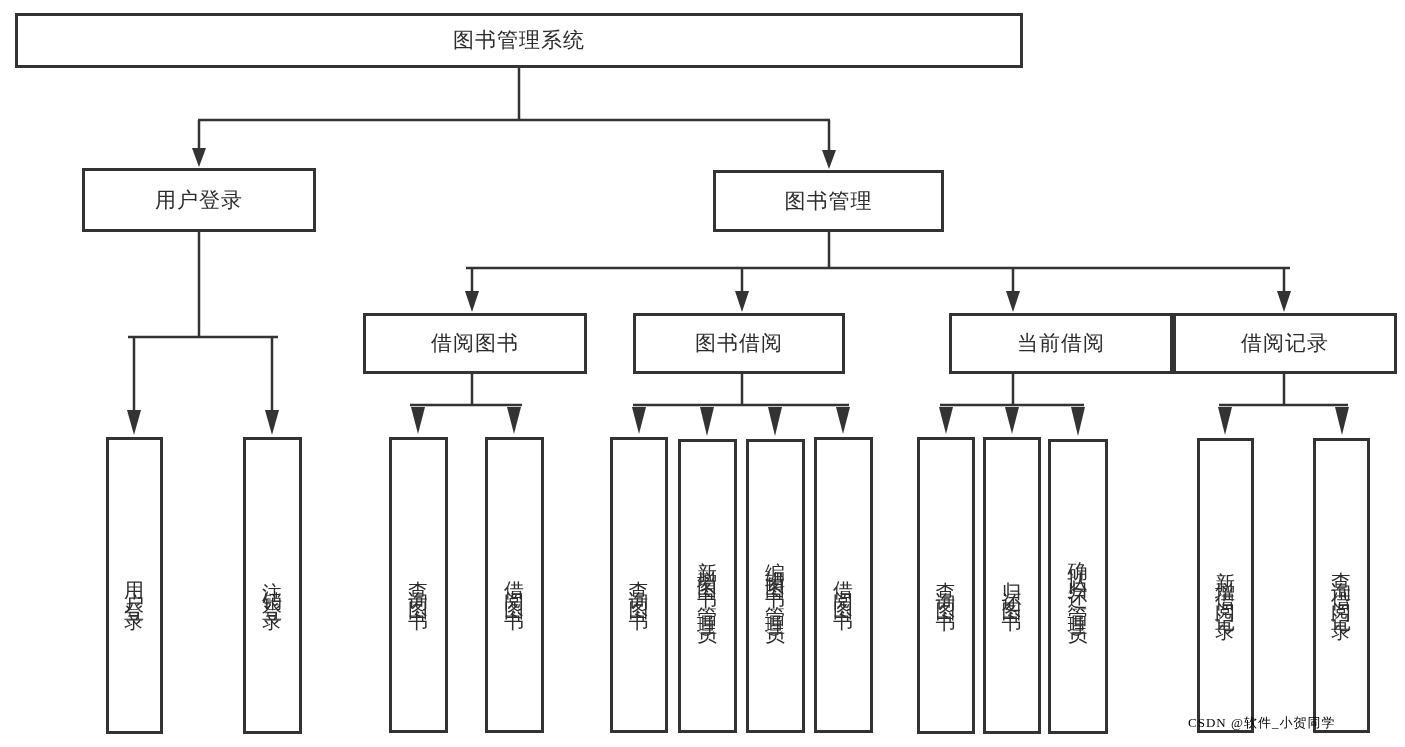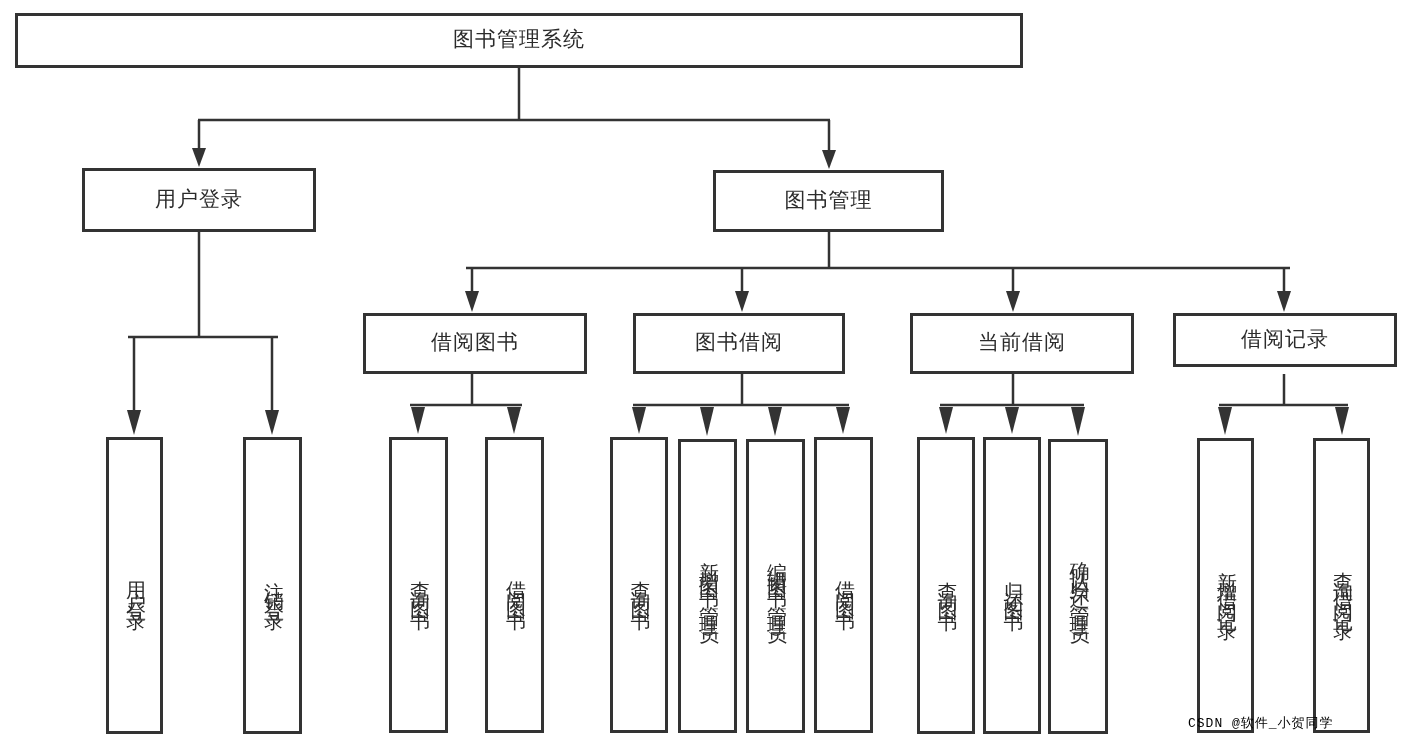--- a/index.html
+++ b/index.html
@@ -1,40 +1,40 @@
 <!DOCTYPE html>
 <html><head>
 <meta charset="utf-8">
 <style>
   html,body{margin:0;padding:0;background:#fff;}
   .stage{
     position:relative;width:1405px;height:747px;background:#fff;overflow:hidden;
-    font-family:Liberation Mono, monospace;
+    font-family:Liberation Serif, serif;
   }
   .connectors{position:absolute;left:0;top:0;width:1405px;height:747px;}
   .box{
     position:absolute;box-sizing:border-box;background:#fff;border:3px solid #333;
     display:flex;align-items:center;justify-content:center;
     color:#2b2b2b;line-height:1;
   }
   .box.h{font-size:21px;letter-spacing:1px;}
   .box.v{
     font-size:20px;letter-spacing:10px;
     writing-mode:vertical-rl;text-orientation:mixed;
   }
   
   #b-root{left:15px;top:13px;width:1008px;height:55px;}
   
   #b-user-login{left:82px;top:168px;width:234px;height:64px;}
   #b-book-mgmt{left:713px;top:170px;width:231px;height:62px;}
   
   #b-new-rec{left:363px;top:313px;width:224px;height:61px;}
   #b-book-borrow{left:633px;top:313px;width:212px;height:61px;}
-  #b-cur-borrow{left:910px;top:313px;width:224px;height:61px;}
-  #b-borrow-rec{left:1173px;top:313px;width:224px;height:54px;}
+  #b-cur-borrow{left:949px;top:313px;width:224px;height:61px;}
+  #b-borrow-rec{left:1173px;top:313px;width:224px;height:61px;}
   
   #b-leaf-login{left:106px;top:437px;width:57px;height:297px;}
   #b-leaf-logout{left:243px;top:437px;width:59px;height:297px;}
   #b-leaf-nr-query{left:389px;top:437px;width:59px;height:296px;}
   #b-leaf-nr-borrow{left:485px;top:437px;width:59px;height:296px;}
   #b-leaf-bb-query{left:610px;top:437px;width:58px;height:296px;}
   #b-leaf-bb-add{left:678px;top:439px;width:59px;height:294px;letter-spacing:9px;}
   #b-leaf-bb-edit{left:746px;top:439px;width:59px;height:294px;letter-spacing:9px;}
   #b-leaf-bb-borrow{left:814px;top:437px;width:59px;height:296px;}
   #b-leaf-cb-query{left:917px;top:437px;width:58px;height:297px;}

